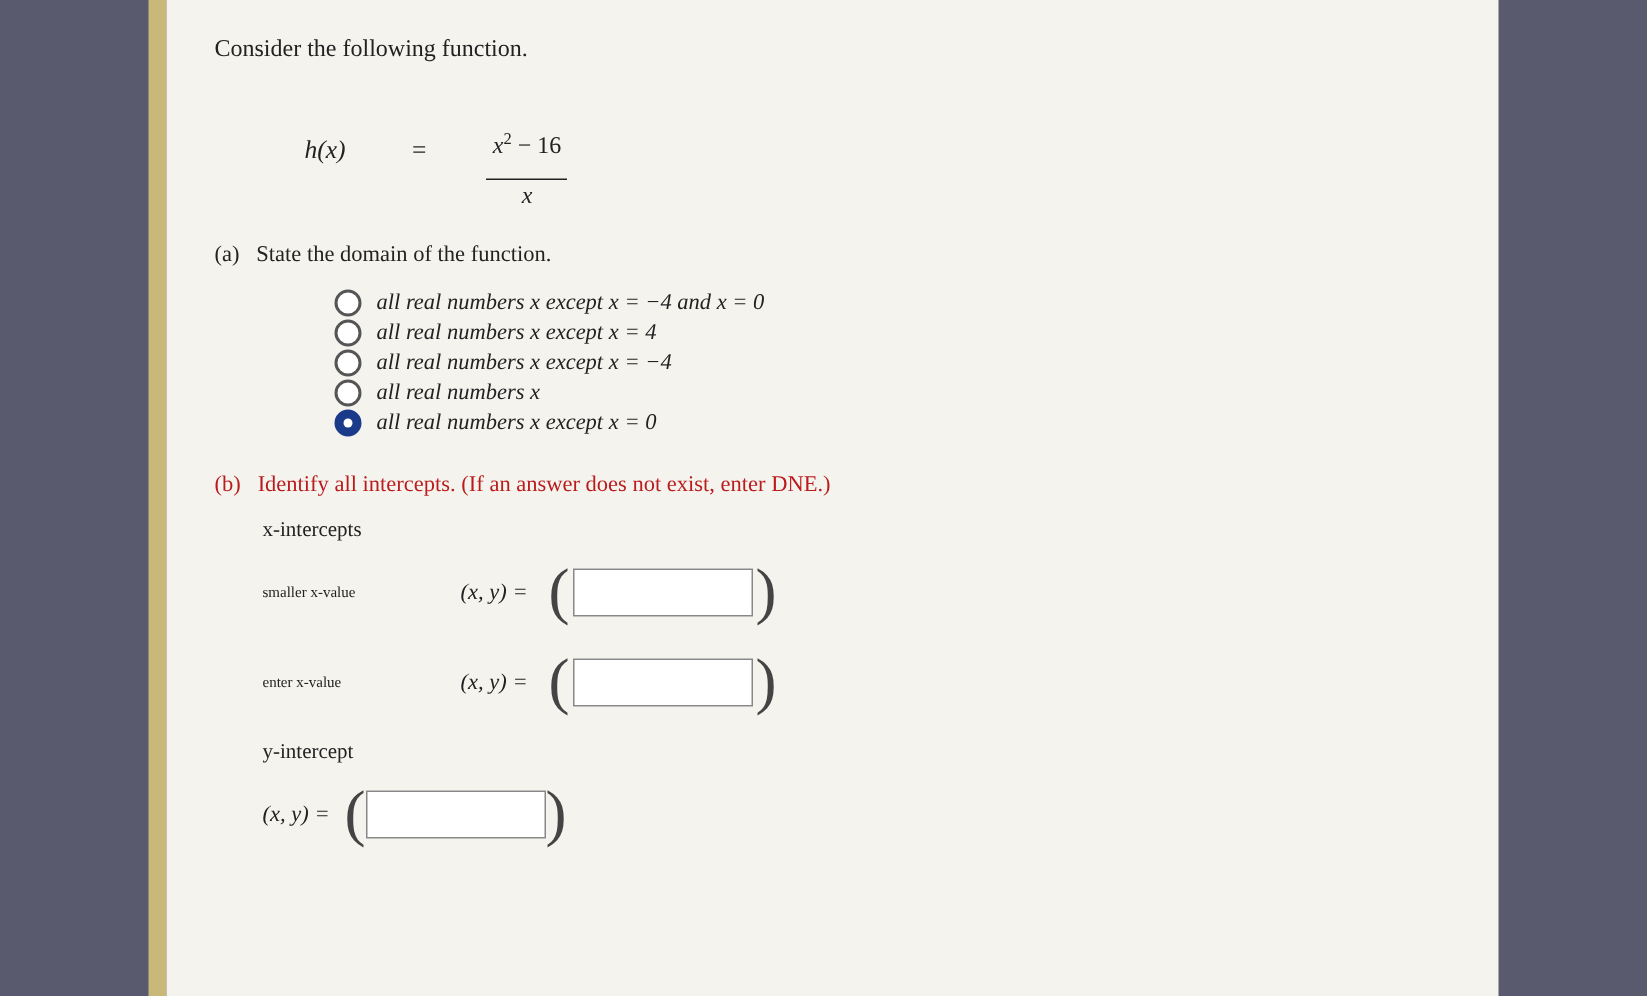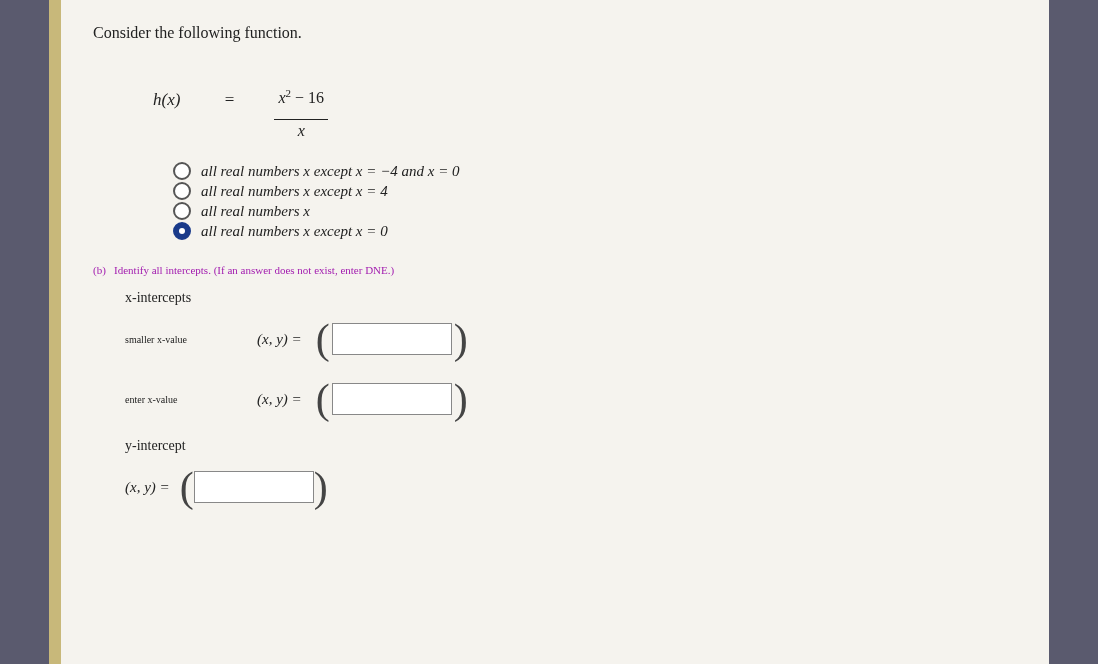--- a/index.html
+++ b/index.html
@@ -8,21 +8,21 @@
       background: #5a5a6e;
       display: flex;
       justify-content: center;
       align-items: flex-start;
       min-height: 664px;
       font-family: 'Georgia', serif;
     }
 
     .page-container {
       display: flex;
-      width: 1000px;
+      width: 900px;
       min-height: 664px;
       background: #5a5a6e;
     }
 
     .left-accent {
       width: 12px;
       background: #c8b87a;
       flex-shrink: 0;
     }
 
@@ -136,22 +136,22 @@
 
     .radio-label em {
       font-style: italic;
     }
 
     .part-b {
       margin-top: 10px;
     }
 
     .part-b-desc {
-      font-size: 11px;
-      color: #a21caf;
+      font-size: 15px;
+      color: #b91c1c;
       margin-bottom: 14px;
     }
 
     .intercepts-section {
       margin-left: 32px;
     }
 
     .intercept-type-label {
       font-size: 14px;
       color: #222;
@@ -248,33 +248,41 @@
       <span class="function-name"><em>h</em>(<em>x</em>)</span>
       <span>&nbsp;=&nbsp;</span>
       <div class="fraction">
         <div class="numerator">
           <em>x</em><sup>2</sup> − 16
         </div>
         <div class="denominator"><em>x</em></div>
       </div>
     </div>
 
+    <p class="part-label">
+      <span>(a)</span>&nbsp;&nbsp;
+      <span>State the domain of the function.</span>
+    </p>
 
     <div class="radio-group">
 
       <label class="radio-item">
         <div class="radio-circle"></div>
         <span class="radio-label">all real numbers <em>x</em> except <em>x</em> = −4 and <em>x</em> = 0</span>
       </label>
 
       <label class="radio-item">
         <div class="radio-circle"></div>
         <span class="radio-label">all real numbers <em>x</em> except <em>x</em> = 4</span>
       </label>
 
+      <label class="radio-item">
+        <div class="radio-circle"></div>
+        <span class="radio-label">all real numbers <em>x</em> except <em>x</em> = −4</span>
+      </label>
 
       <label class="radio-item">
         <div class="radio-circle"></div>
         <span class="radio-label">all real numbers <em>x</em></span>
       </label>
 
       <label class="radio-item">
         <div class="radio-circle selected"></div>
         <span class="radio-label">all real numbers <em>x</em> except <em>x</em> = 0</span>
       </label>

